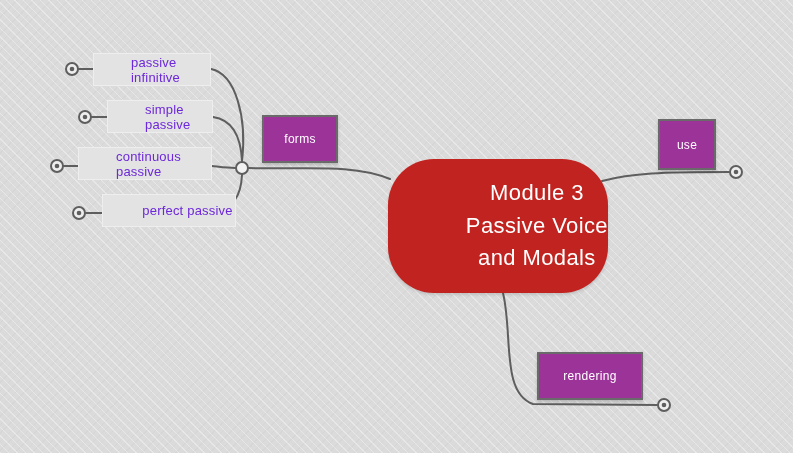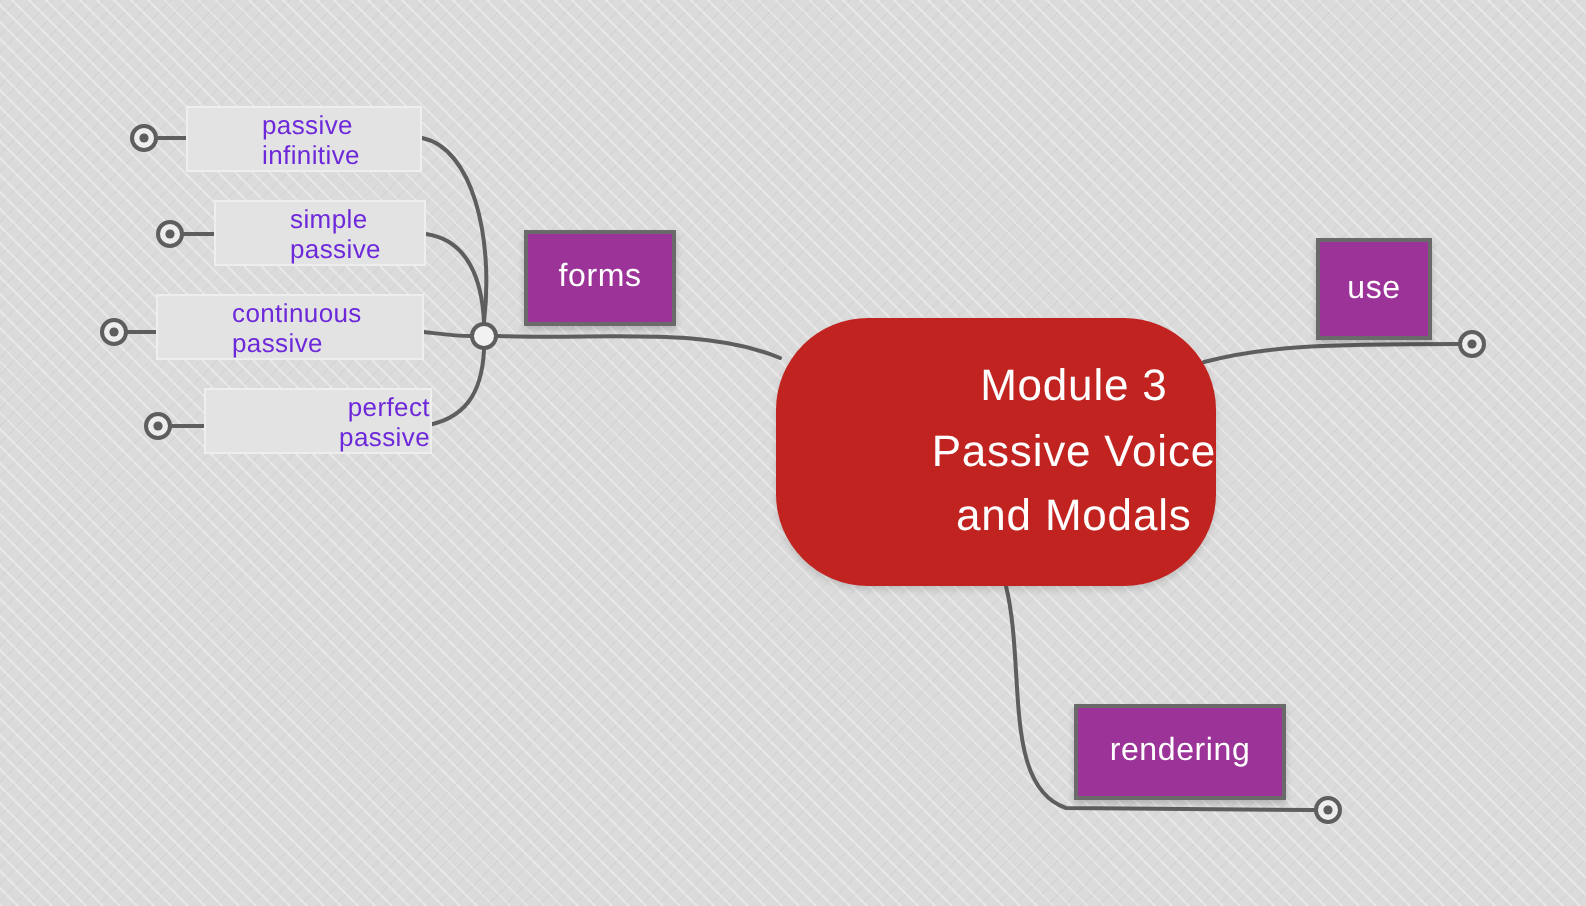--- a/index.html
+++ b/index.html
@@ -34,40 +34,40 @@
     letter-spacing: 0.4px;
     box-shadow: 0 2px 3px rgba(0,0,0,0.12);
     justify-content: flex-end;
   }
   .root-label { white-space: pre-line; text-align: center; }
 
   .branch {
     background: #9c3398;
     border: 2px solid #6a6a6a;
     color: #ffffff;
-    font-size: 16px;
+    font-size: 12px;
     letter-spacing: 0.3px;
     box-shadow: 0 2px 3px rgba(0,0,0,0.18);
   }
   .branch-forms     { left: 262px; top: 115px; width: 76px;  height: 48px; }
   .branch-use       { left: 658px; top: 119px; width: 58px;  height: 51px; }
   .branch-rendering { left: 537px; top: 352px; width: 106px; height: 48px; }
 
   .leaf {
     background: #e3e3e3;
     border: 1px solid #eeeeee;
     color: #6d28d9;
     font-size: 13px;
     letter-spacing: 0.2px;
     padding-left: 37px;
   }
   .leaf-passive-infinitive { left: 93px;  top: 53px;  width: 118px; height: 33px; }
   .leaf-simple-passive     { left: 107px; top: 100px; width: 106px; height: 33px; }
   .leaf-continuous-passive { left: 78px;  top: 147px; width: 134px; height: 33px; }
-  .leaf-perfect-passive    { left: 102px; top: 194px; width: 114px; height: 33px; text-align: right; }
+  .leaf-perfect-passive    { left: 102px; top: 194px; width: 134px; height: 33px; text-align: right; }
 </style>
 </head>
 <body>
 
 <div class="canvas">
 
   <svg class="edges" width="793" height="453" viewBox="0 0 793 453">
     <g fill="none" stroke="#5e5e5e" stroke-width="2" stroke-linecap="round" stroke-linejoin="round">
 
       <path d="M 79 69 H 93"></path>

